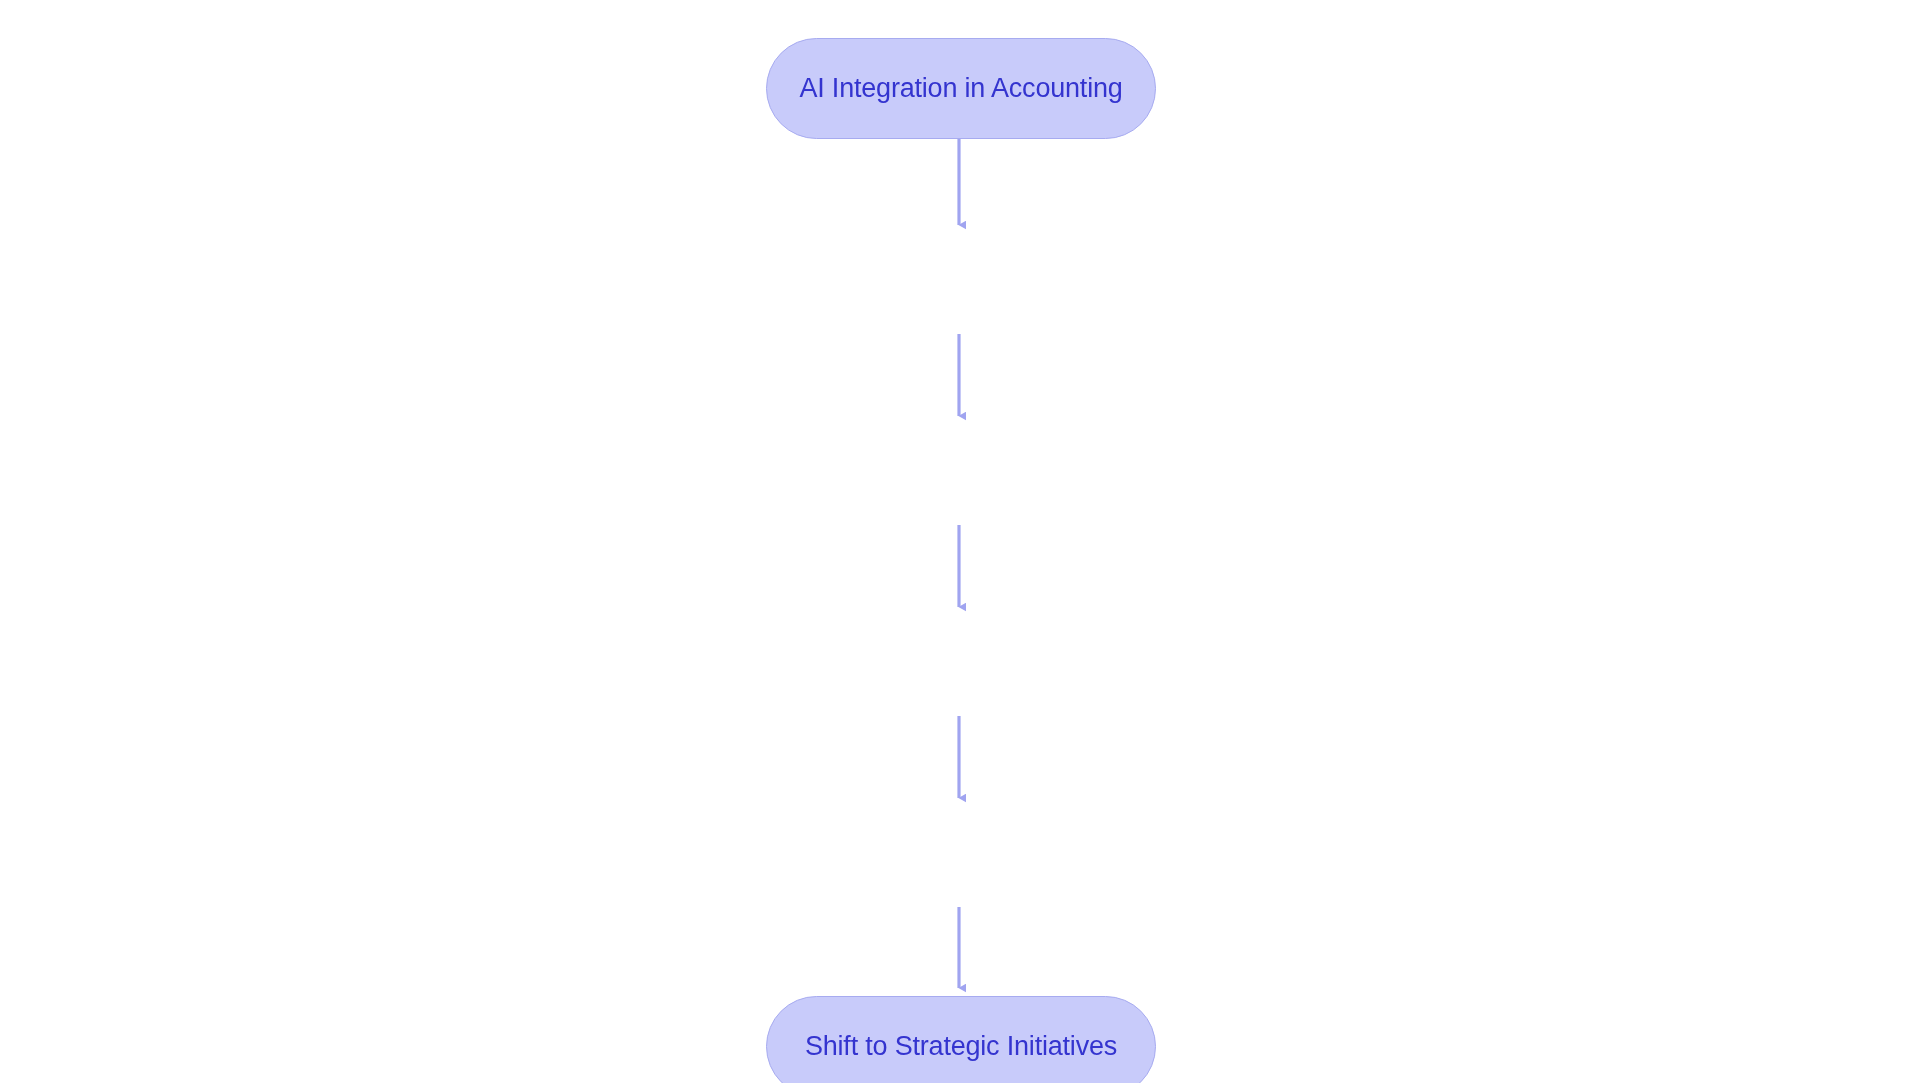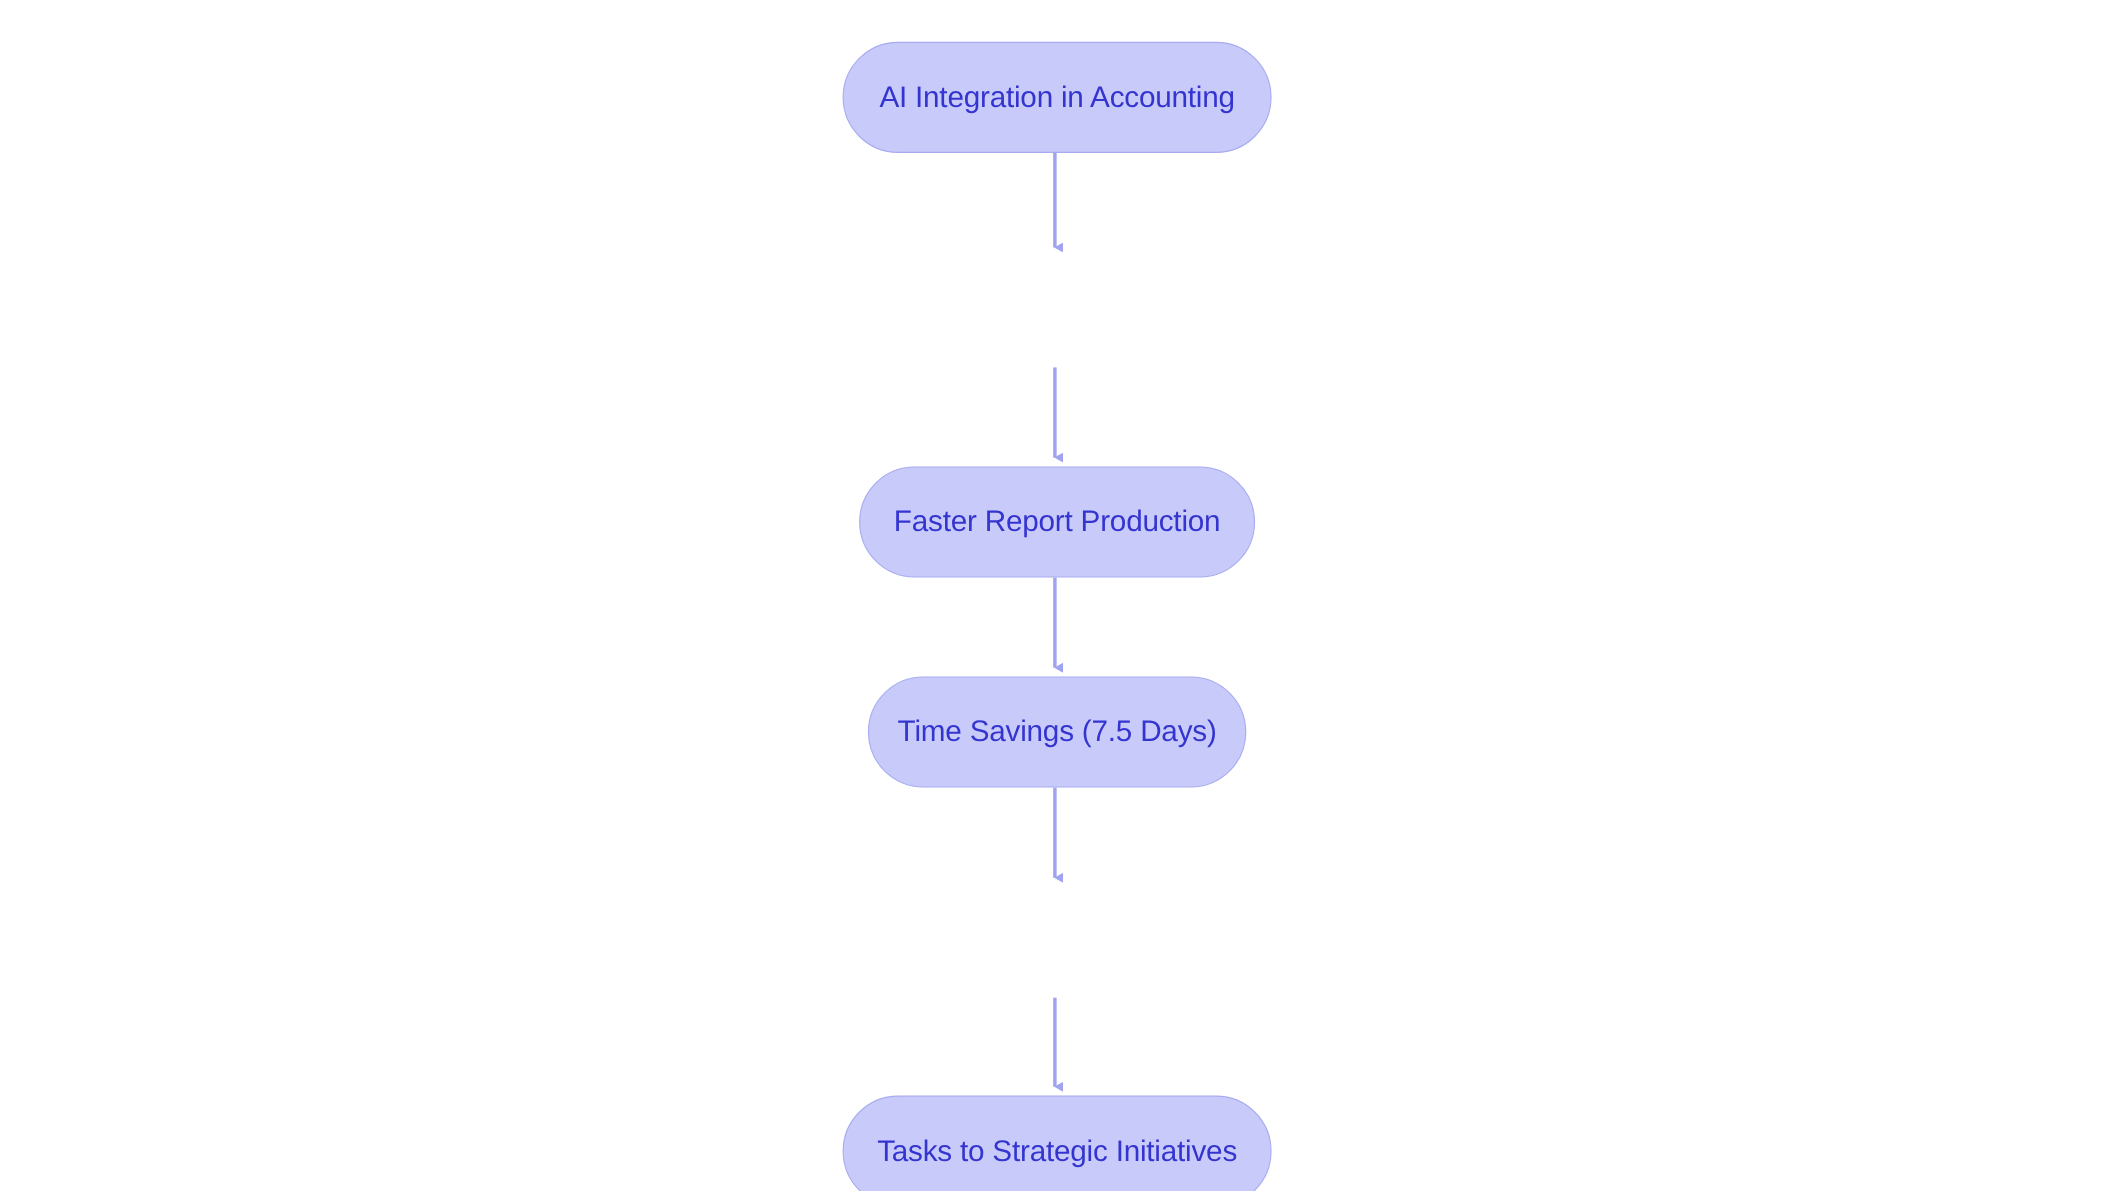--- a/index.html
+++ b/index.html
@@ -78,26 +78,20 @@
     <g>
       <line x1="959" y1="879" x2="959" y2="960" stroke="#a0a4f0" stroke-width="3.2" marker-end="url(#arrowhead)"></line>
     </g>
   </svg>
 
   <div class="flow-node" style="left:766px; top:10px; width:390px;">
     <span class="flow-node-label">AI Integration in Accounting</span>
   </div>
 
 
-  <div class="flow-node" style="left:781px; top:396px; width:360px;">
-    <span class="flow-node-label">Faster Report Production</span>
-  </div>
 
-  <div class="flow-node" style="left:789px; top:587px; width:344px;">
-    <span class="flow-node-label">Time Savings (7.5 Days)</span>
-  </div>
 
 
   <div class="flow-node" style="left:766px; top:968px; width:390px;">
-    <span class="flow-node-label">Tasks to Strategic Initiatives</span>
+    <span class="flow-node-label">Shift to Strategic Initiatives</span>
   </div>
 
 </div>
 
 </body></html>

